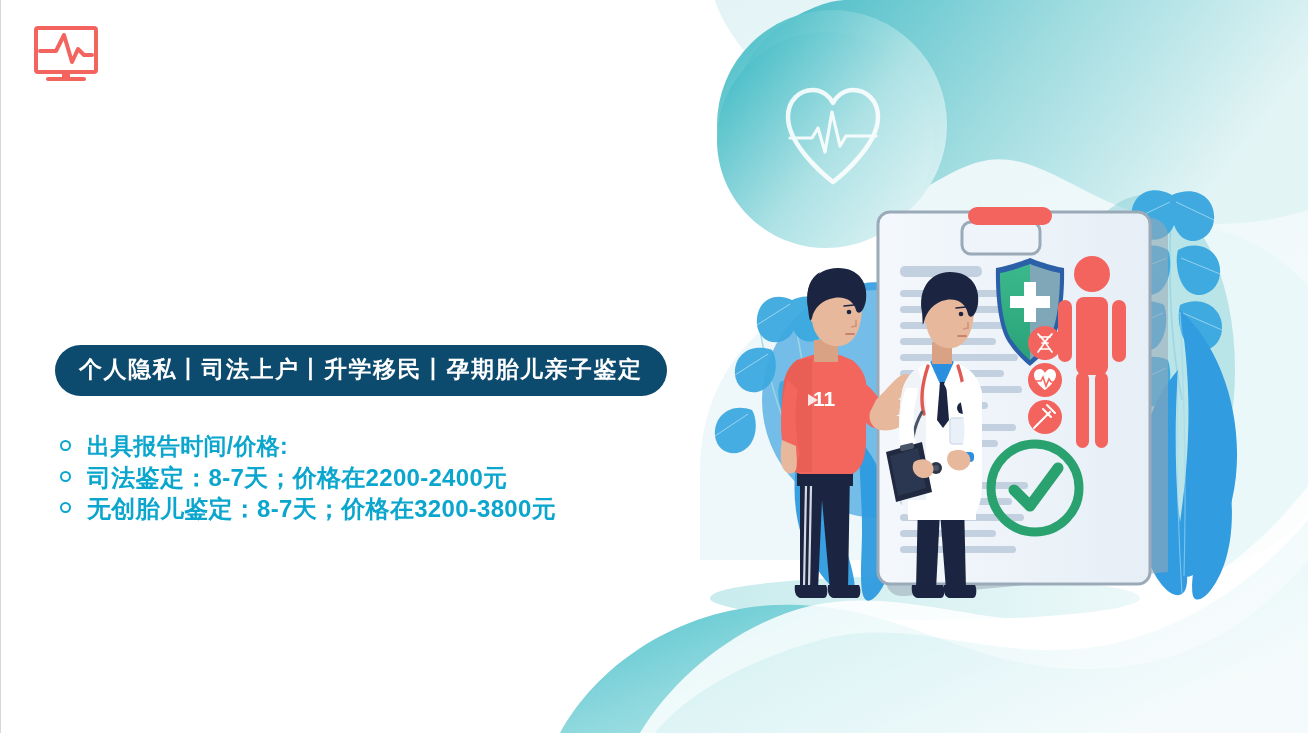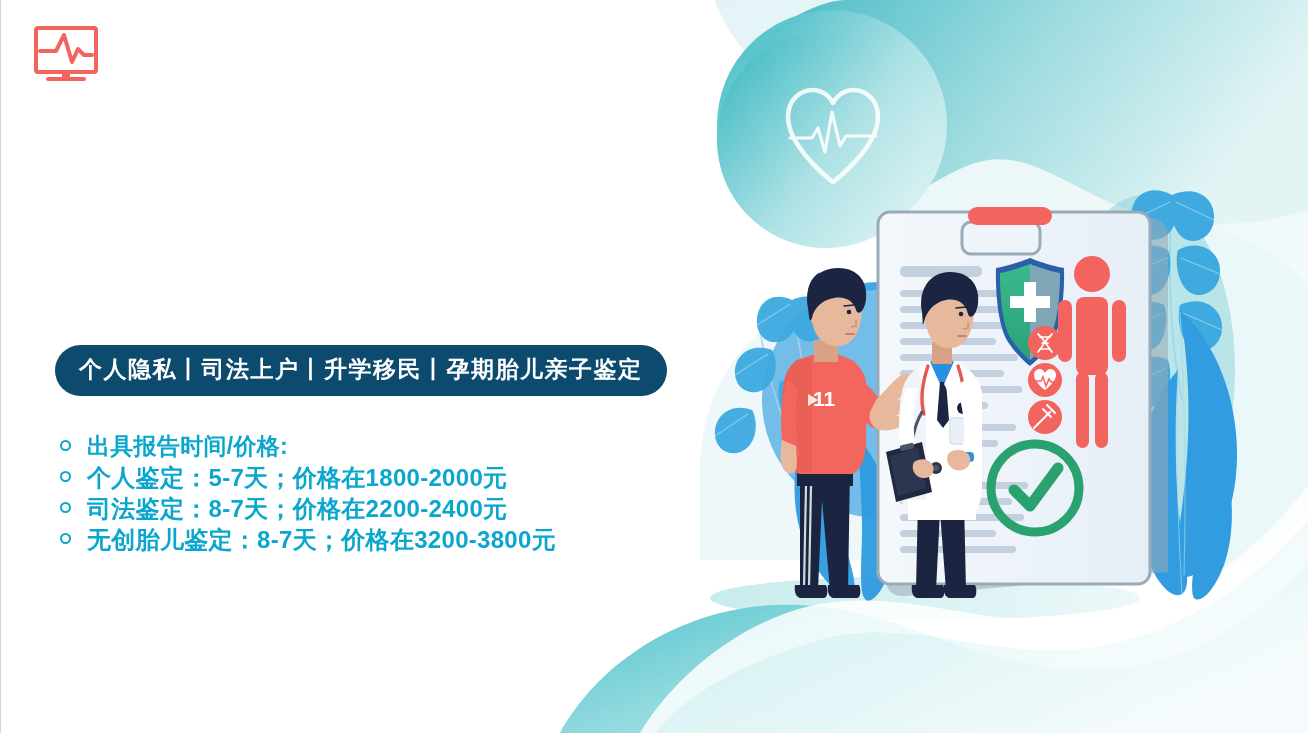--- a/index.html
+++ b/index.html
@@ -419,24 +419,20 @@
 
   <div class="content pill">个人隐私丨司法上户丨升学移民丨孕期胎儿亲子鉴定</div>
 
   <div class="content bullets">
     <div class="b-row">
       <span class="b-dot"></span>
       <span class="b-text">出具报告时间/价格:</span>
     </div>
     <div class="b-row">
       <span class="b-dot"></span>
-      <span class="b-text">个人鉴定：5-7天；价格在1800-2000元</span>
-    </div>
-    <div class="b-row">
-      <span class="b-dot"></span>
       <span class="b-text">司法鉴定：8-7天；价格在2200-2400元</span>
     </div>
     <div class="b-row">
       <span class="b-dot"></span>
       <span class="b-text">无创胎儿鉴定：8-7天；价格在3200-3800元</span>
     </div>
   </div>
 
   <div class="edge-line"></div>
 </div>

